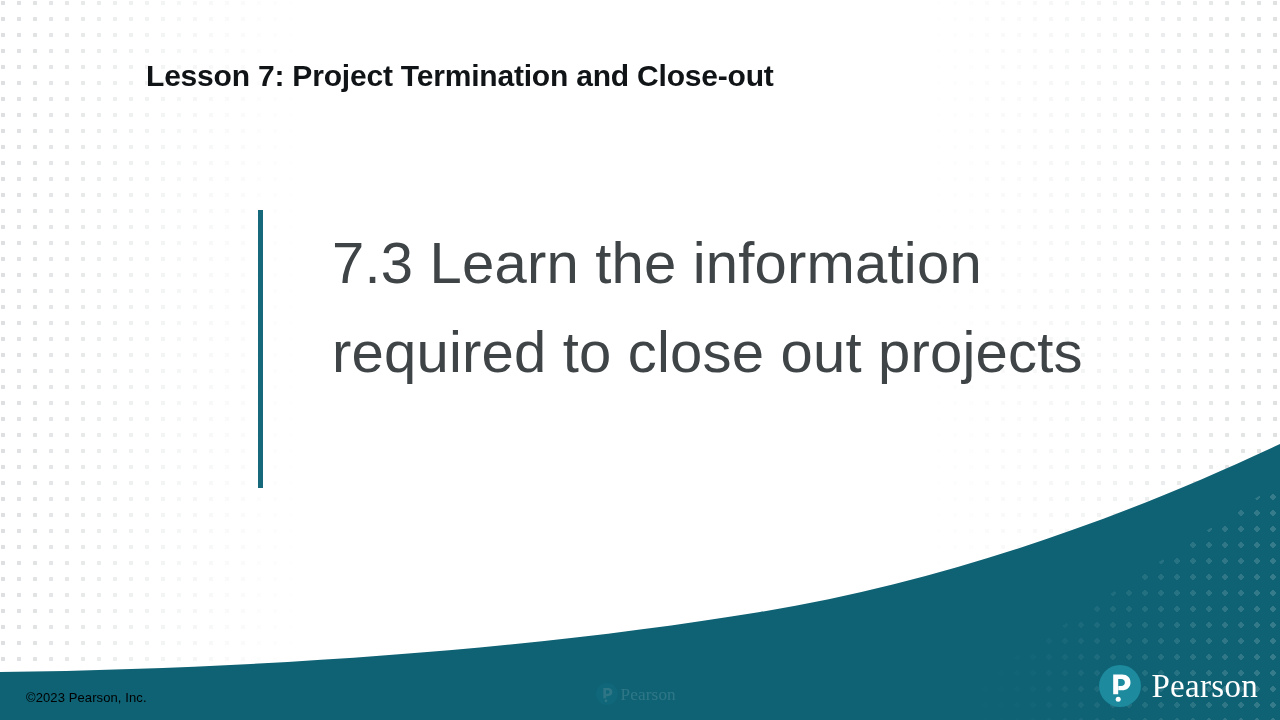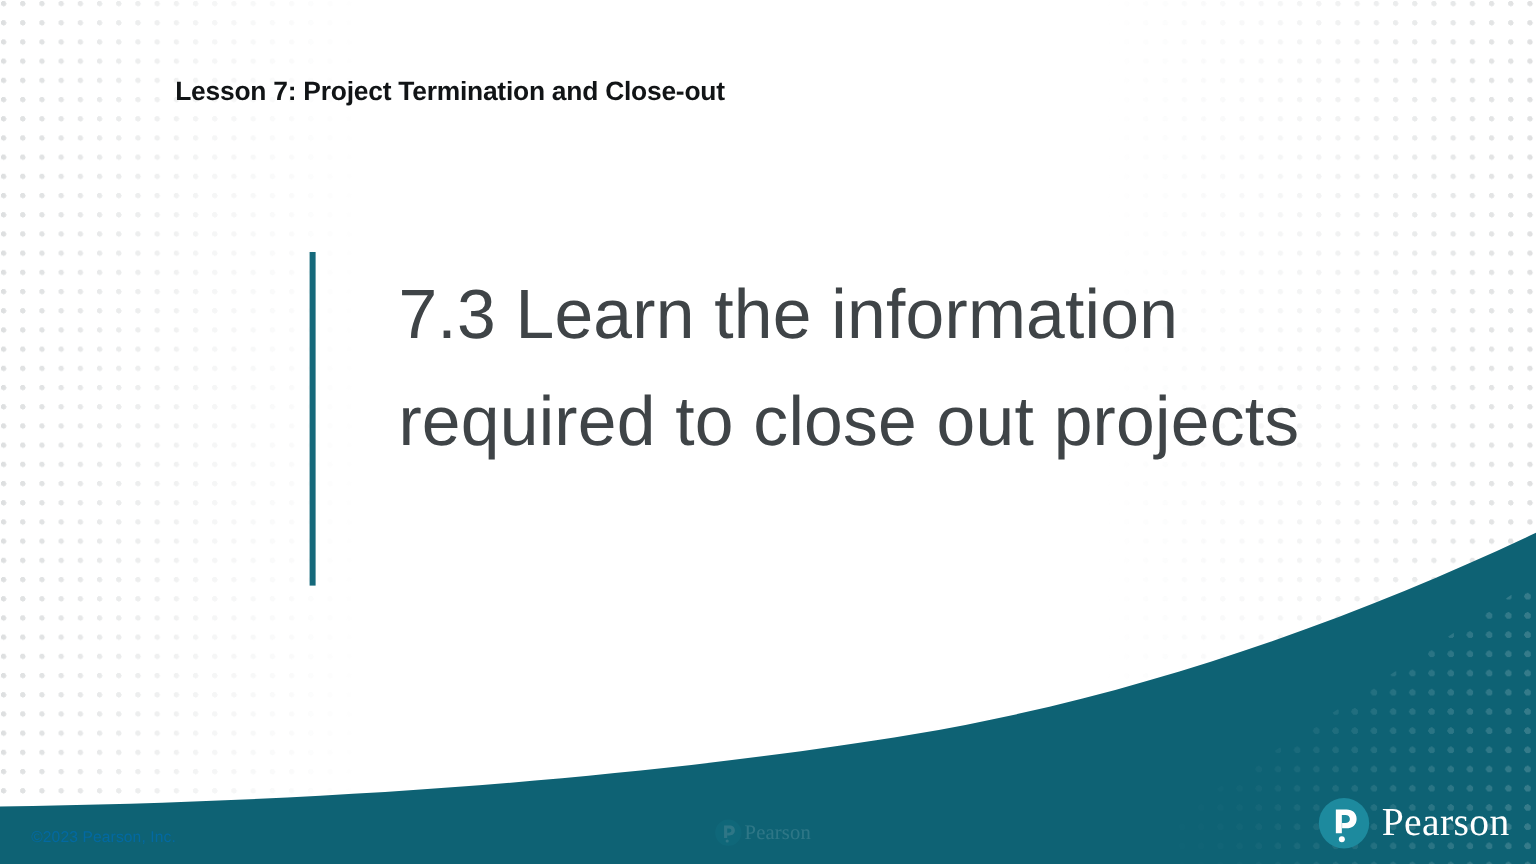--- a/index.html
+++ b/index.html
@@ -63,21 +63,21 @@
     mask-image: linear-gradient(to left, rgba(0,0,0,1) 0%, rgba(0,0,0,0.55) 40%, rgba(0,0,0,0.12) 75%, rgba(0,0,0,0) 100%);
     clip-path: polygon(100% 18%, 100% 100%, 0% 100%, 0% 93%);
   }
 
   
   #title {
     position: absolute;
     left: 146px;
     top: 56px;
     width: 1000px;
-    font-size: 22px;
+    font-size: 30px;
     font-weight: bold;
     color: #111416;
     letter-spacing: -0.2px;
     line-height: 40px;
     white-space: nowrap;
   }
 
   
   #accent-bar {
     position: absolute;
@@ -99,21 +99,21 @@
     letter-spacing: 0.2px;
     margin-left: 40px;
   }
 
   
   #copyright {
     position: absolute;
     left: 26px;
     top: 690px;
     font-size: 13px;
-    color: #0369a1;
+    color: #000000;
     letter-spacing: 0.1px;
   }
 
   .pearson-lockup {
     position: absolute;
     display: flex;
     align-items: center;
   }
   #pearson-logo {
     right: 22px;

